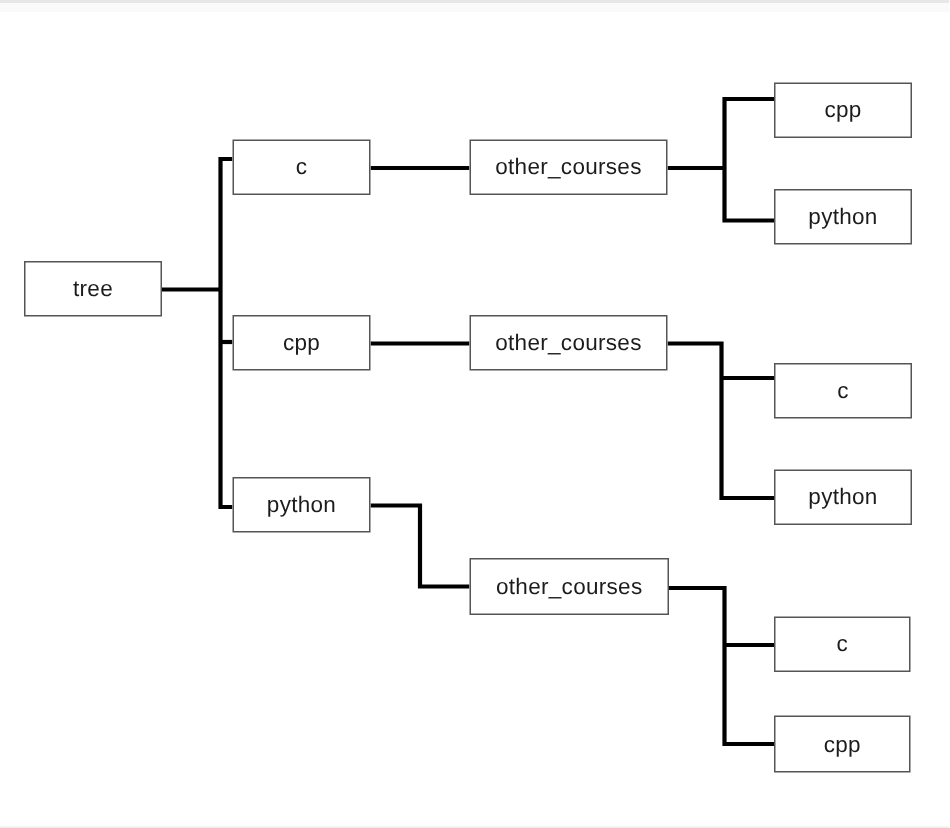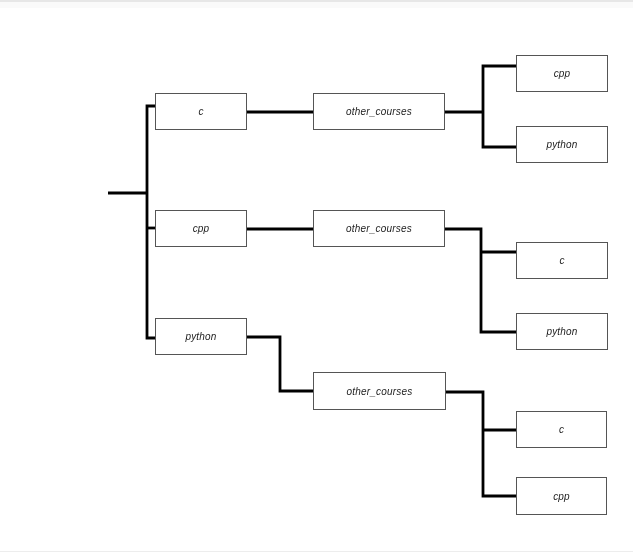--- a/index.html
+++ b/index.html
@@ -24,25 +24,24 @@
     stroke-linecap: butt;
   }
   .node {
     position: absolute;
     box-sizing: border-box;
     background: #ffffff;
     border: 1.5px solid #555555;
     display: flex;
     align-items: center;
     justify-content: center;
-    font-size: 10px;
+    font-size: 15px;
     color: #1c1c1c;
     letter-spacing: 0.2px;
     white-space: nowrap;
-    font-style: italic;
   }
 </style>
 </head>
 <body>
 
 <div class="page">
   <div class="top-edge"></div>
   <div class="top-band"></div>
   <div class="bottom-edge"></div>
   <div class="canvas">
@@ -53,20 +52,23 @@
         <polyline points="247,112 313,112" stroke="#000000" stroke-width="2.8" fill="none"></polyline>
         <polyline points="445,112 483,112" stroke="#000000" stroke-width="2.8" fill="none"></polyline>
         <polyline points="516,66 483,66 483,147 516,147" stroke="#000000" stroke-width="2.8" fill="none"></polyline>
         <polyline points="247,229 313,229" stroke="#000000" stroke-width="2.8" fill="none"></polyline>
         <polyline points="445,229 481,229 481,332 516,332" stroke="#000000" stroke-width="2.8" fill="none"></polyline>
         <polyline points="481,252 516,252" stroke="#000000" stroke-width="2.8" fill="none"></polyline>
         <polyline points="247,337 280,337 280,391 313,391" stroke="#000000" stroke-width="2.8" fill="none"></polyline>
         <polyline points="445,392 483,392 483,496 516,496" stroke="#000000" stroke-width="2.8" fill="none"></polyline>
         <polyline points="483,430 516,430" stroke="#000000" stroke-width="2.8" fill="none"></polyline>
       </svg>
+  <div class="node" style="left: 16px; top: 174px; width: 92px; height: 37px; border-color: rgb(85, 85, 85); background: rgb(255, 255, 255); color: rgb(28, 28, 28);">
+        <span>tree</span>
+      </div>
       <div class="node" style="left: 155px; top: 93px; width: 92px; height: 37px; border-color: rgb(85, 85, 85); background: rgb(255, 255, 255); color: rgb(28, 28, 28);">
         <span>c</span>
       </div>
       <div class="node" style="left: 155px; top: 210px; width: 92px; height: 37px; border-color: rgb(85, 85, 85); background: rgb(255, 255, 255); color: rgb(28, 28, 28);">
         <span>cpp</span>
       </div>
       <div class="node" style="left: 155px; top: 318px; width: 92px; height: 37px; border-color: rgb(85, 85, 85); background: rgb(255, 255, 255); color: rgb(28, 28, 28);">
         <span>python</span>
       </div>
       <div class="node" style="left: 313px; top: 93px; width: 132px; height: 37px; border-color: rgb(85, 85, 85); background: rgb(255, 255, 255); color: rgb(28, 28, 28);">

